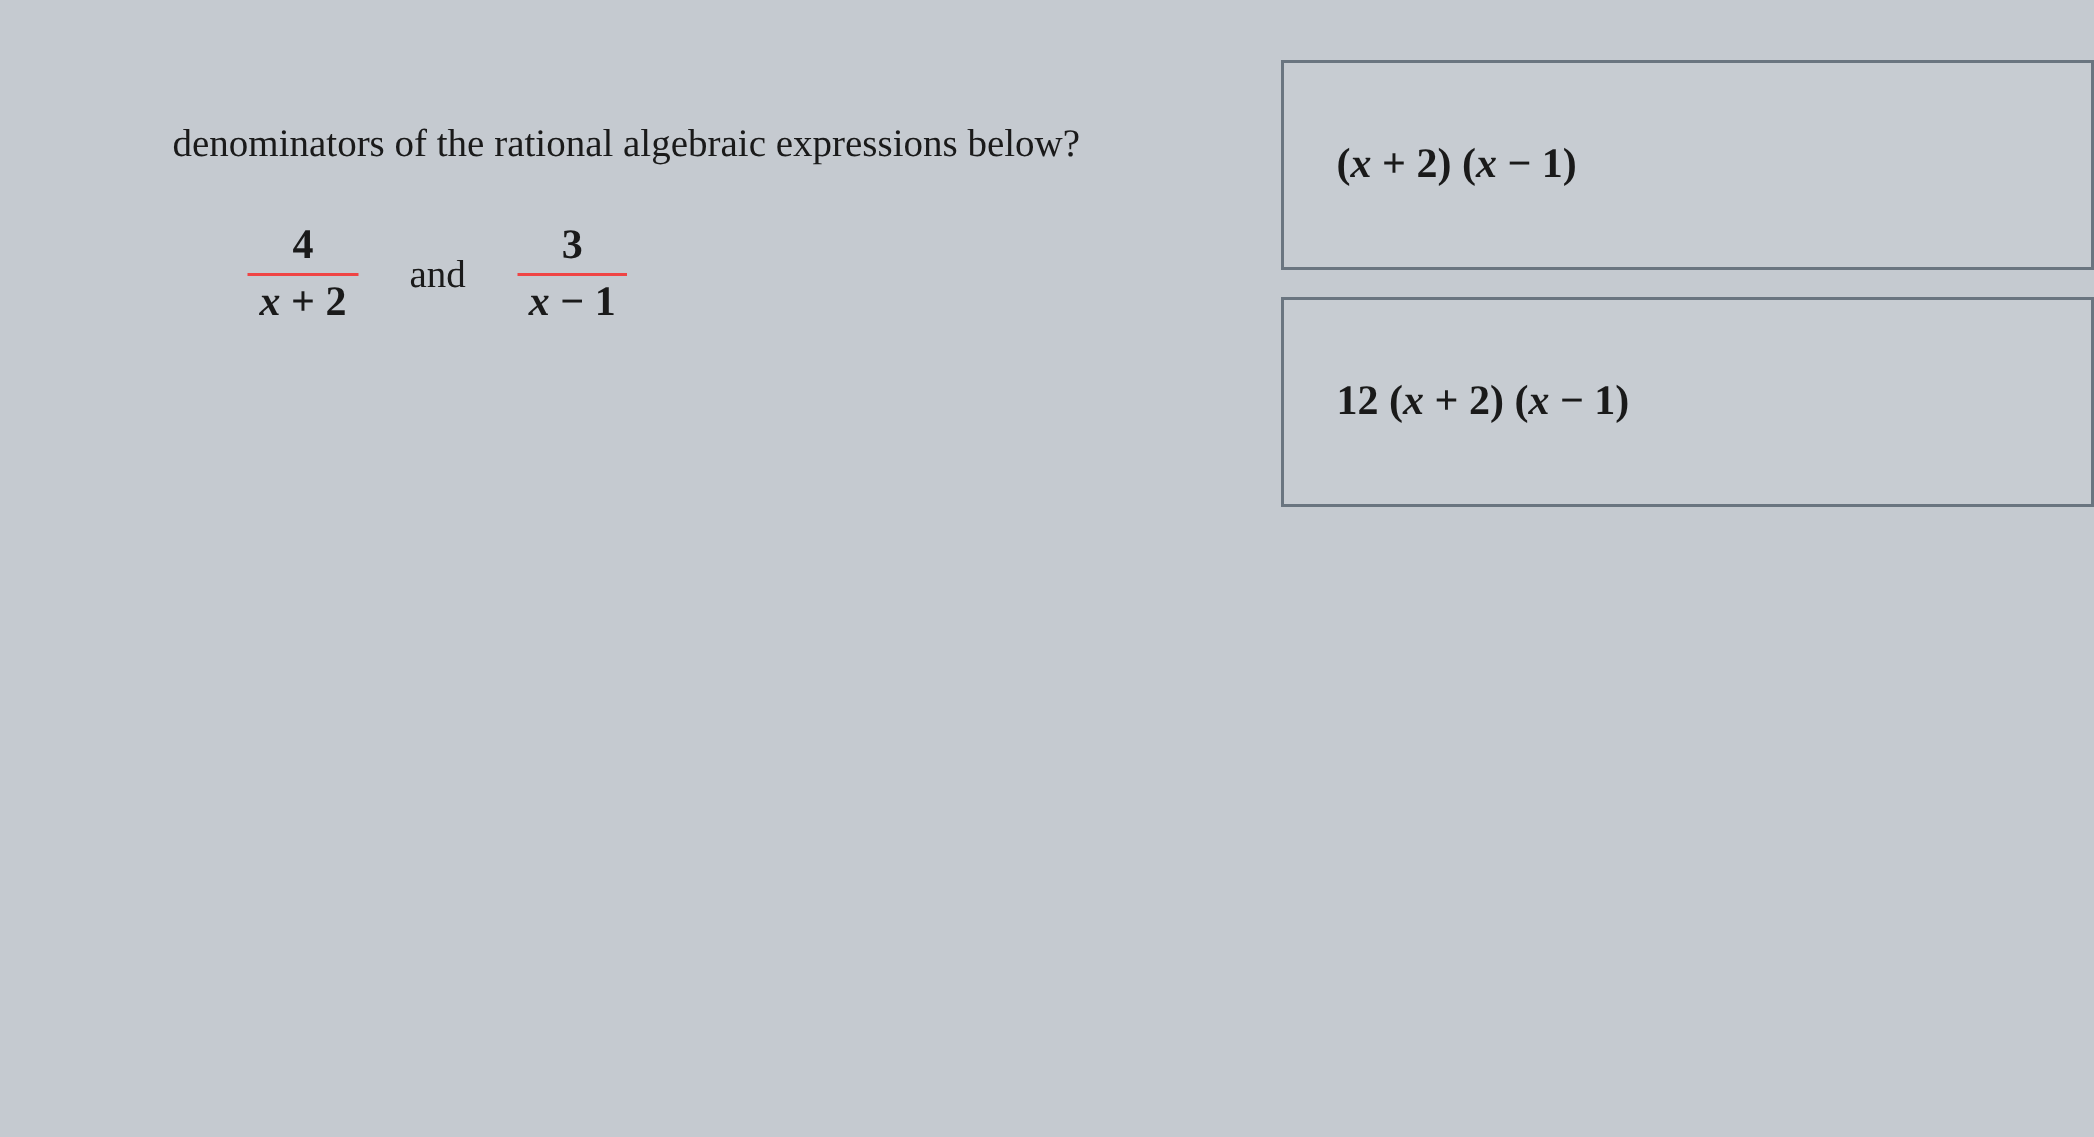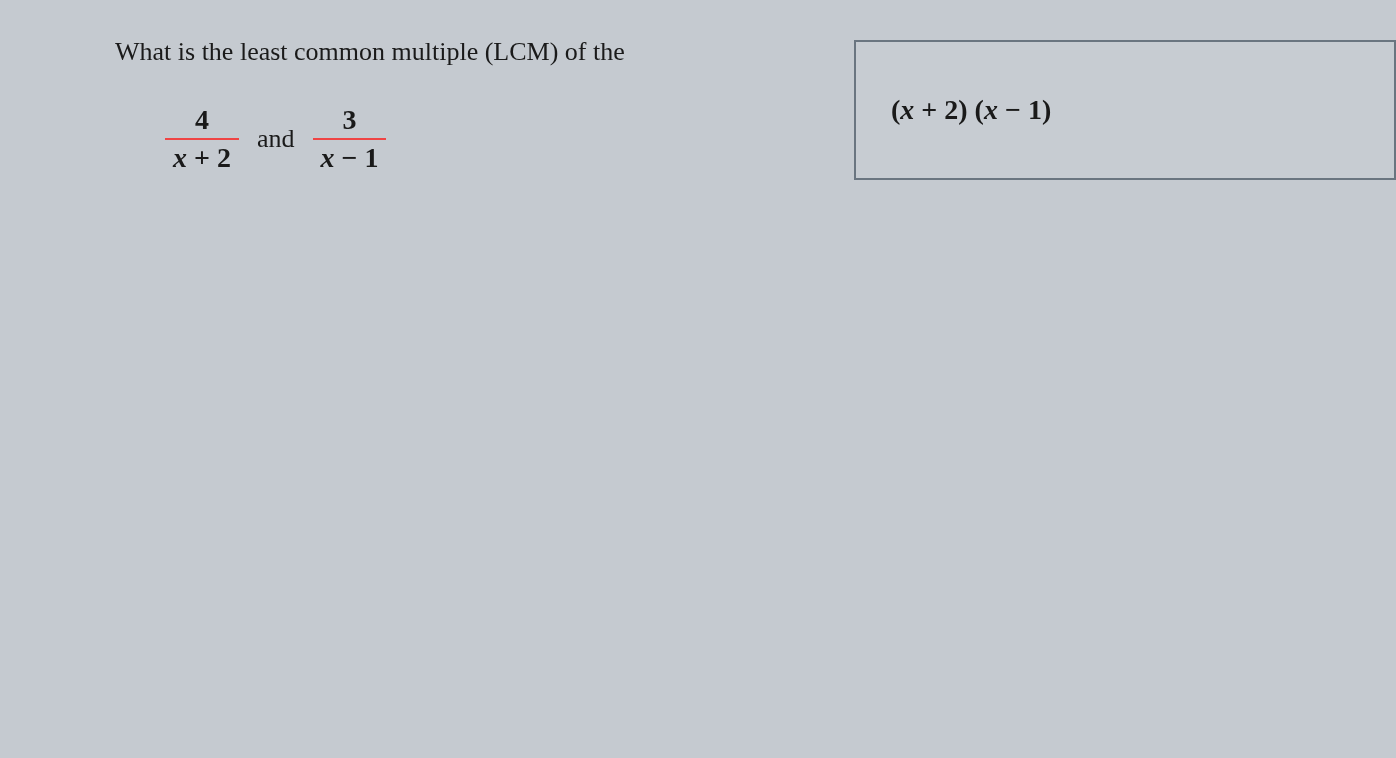--- a/index.html
+++ b/index.html
@@ -47,21 +47,21 @@
       vertical-align: middle;
     }
     .fraction .num {
       padding: 0 8px 2px 8px;
     }
     .fraction .den {
       border-top: 2px solid #ef4444;
       padding: 2px 8px 0 8px;
     }
     .and-text {
-      margin: 0 18px;
+      margin: 0 34px;
       font-weight: normal;
       font-size: 26px;
     }
     .options-area {
       width: 570px;
       display: flex;
       flex-direction: column;
       gap: 18px;
       padding-top: 10px;
       padding-left: 28px;
@@ -83,33 +83,37 @@
       font-style: italic;
       font-family: Georgia, serif;
     }
   </style>
 </head>
 <body>
 
 <div class="container">
   <div class="question-area">
     <div class="question-text">
-      <span>What is the least common multiple (LCM) of the</span><br>
+      <br>
+      <span>denominators of the rational algebraic expressions below?</span>
     </div>
     <div class="expression-row">
       <span class="fraction">
         <span class="num">4</span>
         <span class="den"><span class="math-var">x</span><span> + 2</span></span>
       </span>
       <span class="and-text">and</span>
       <span class="fraction">
         <span class="num">3</span>
         <span class="den"><span class="math-var">x</span><span> − 1</span></span>
       </span>
     </div>
   </div>
 
   <div class="options-area">
     <div class="option-box">
       <span><span>(</span><span class="math-var">x</span><span> + 2) (</span><span class="math-var">x</span><span> − 1)</span></span>
     </div>
+    <div class="option-box">
+      <span><span>12 (</span><span class="math-var">x</span><span> + 2) (</span><span class="math-var">x</span><span> − 1)</span></span>
+    </div>
   </div>
 </div>
 
 </body></html>

